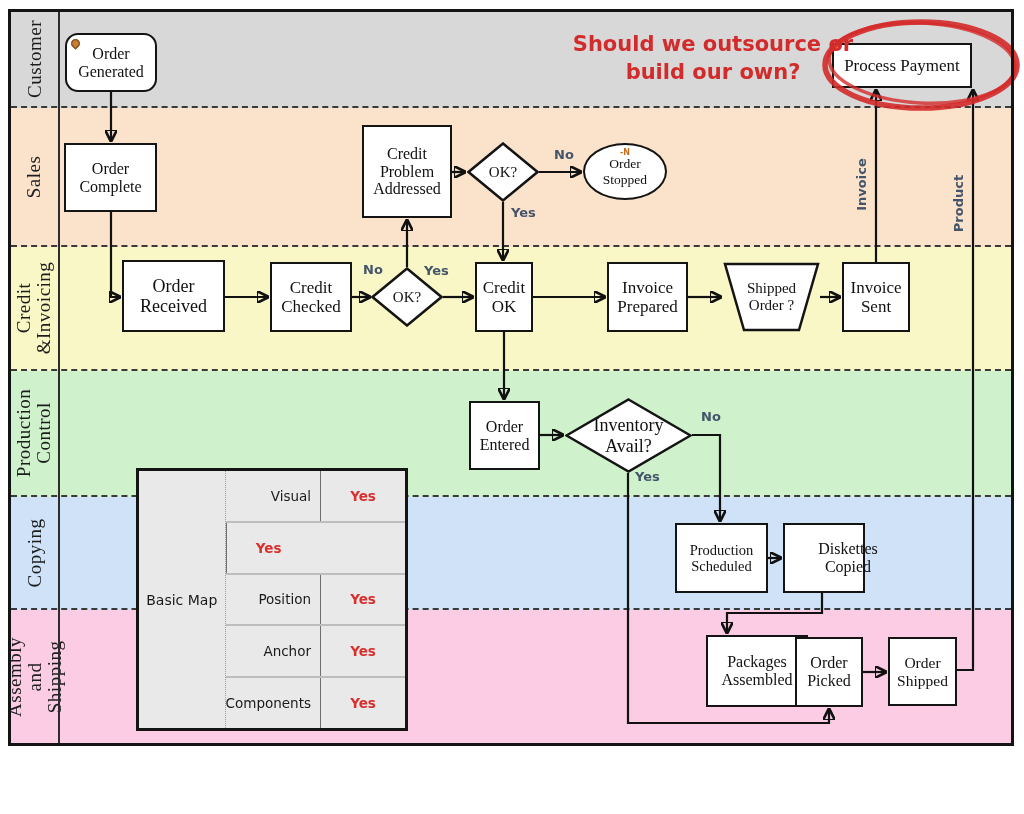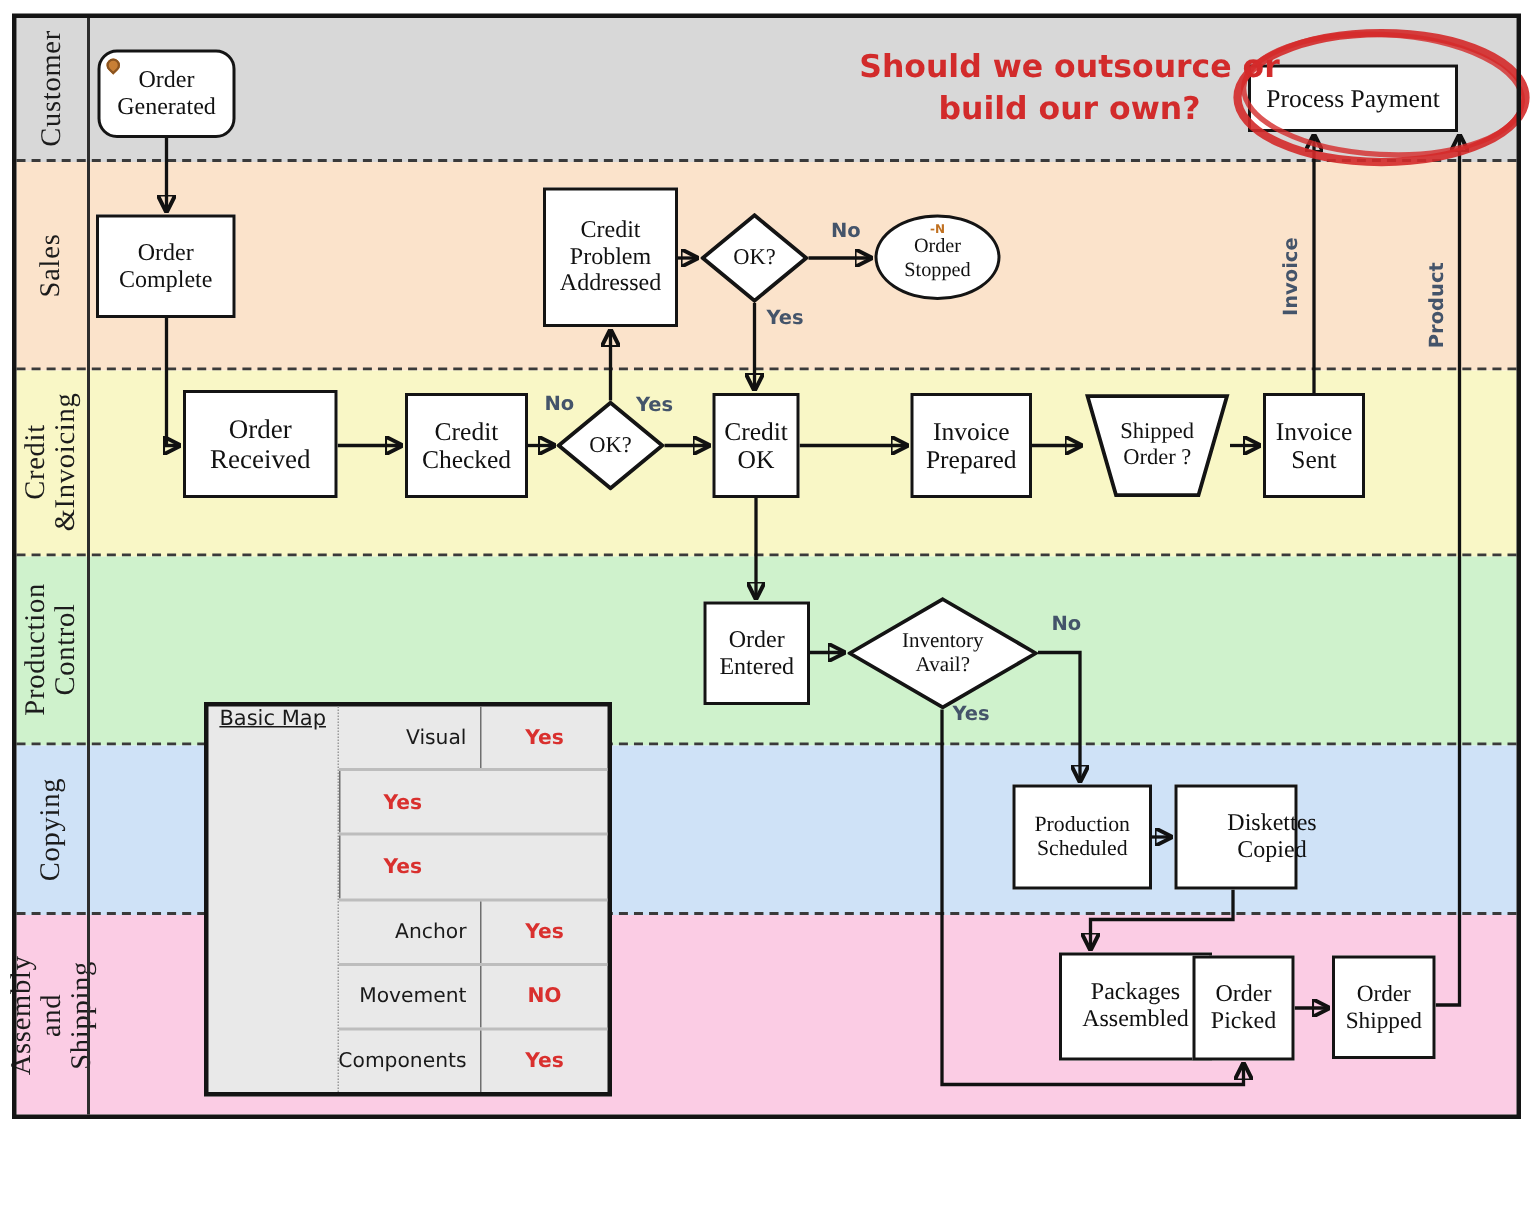--- a/index.html
+++ b/index.html
@@ -40,22 +40,22 @@
   svg.redmark ellipse{fill:none;stroke:#d42a2a;}
   
   .pushpin{position:absolute;left:4px;top:4px;width:9px;height:9px;background:#c87f35;
       border-radius:50% 50% 50% 0;transform:rotate(-45deg);box-shadow:inset 0 0 0 1.5px #8a5420;z-index:3;}
   .note-marker{position:absolute;top:3px;left:50%;transform:translateX(-50%);
       font-family:"DejaVu Sans",sans-serif;font-size:8px;font-weight:700;color:#c07020;z-index:3;}
   
   .map-table{position:absolute;left:125px;top:456px;width:272px;height:263px;background:#e9e9e9;
       border:3px solid #141414;box-sizing:border-box;display:flex;z-index:5;
       font-family:"DejaVu Sans",sans-serif;color:#1a1a1a;}
-  .mt-header{width:88px;display:flex;align-items:flex-start;justify-content:center;
-      border-right:1px dotted #9a9a9a;font-size:14px;text-decoration:underline;}
+  .mt-header{width:88px;display:flex;align-items:center;justify-content:center;
+      border-right:1px dotted #9a9a9a;font-size:14px;}
   .mt-rows{flex:1;display:flex;flex-direction:column;}
   .mt-row{flex:1;display:flex;align-items:stretch;border-top:2px solid #bdbdbd;}
   .mt-row:first-child{border-top:none;}
   .mt-label{flex:1;display:flex;align-items:center;justify-content:flex-end;
       padding-right:9px;font-size:13.5px;}
   .mt-value{width:84px;border-left:1.5px solid #6f6f6f;display:flex;align-items:center;
       justify-content:center;color:#d9302e;font-size:13.5px;font-weight:700;}
 </style>
 </head>
 <body>
@@ -186,21 +186,21 @@
     <span class="nlabel">Invoice
 Sent</span>
   </div>
   <div class="node" style="left:821px;top:31px;width:140px;height:45px;font-size:17px;">
     <span class="nlabel">Process Payment</span>
   </div>
   <div class="node" style="left:458px;top:389px;width:71px;height:69px;font-size:16px;">
     <span class="nlabel">Order
 Entered</span>
   </div>
-  <div class="node noborder" style="left:554px;top:386px;width:127px;height:75px;font-size:14px;">
+  <div class="node noborder" style="left:554px;top:386px;width:127px;height:75px;font-size:18px;">
     <svg class="shape" viewBox="0 0 127 75" preserveAspectRatio="none">
       <polygon points="63.5,1.5 125.5,37.5 63.5,73.5 1.5,37.5"></polygon>
         </svg>
     <span class="nlabel">Inventory
 Avail?</span>
   </div>
   <div class="node" style="left:664px;top:511px;width:93px;height:70px;font-size:14.5px;">
     <span class="nlabel">Production
 Scheduled</span>
   </div>
@@ -249,29 +249,26 @@
     </div>
     <div class="mt-rows">
       <div class="mt-row">
         <span class="mt-label">Visual</span>
         <span class="mt-value">Yes</span>
       </div>
       <div class="mt-row">
         <span class="mt-value">Yes</span>
       </div>
       <div class="mt-row">
+        <span class="mt-label">Position</span>
         <span class="mt-value">Yes</span>
       </div>
       <div class="mt-row">
         <span class="mt-label">Anchor</span>
         <span class="mt-value">Yes</span>
-      </div>
-      <div class="mt-row">
-        <span class="mt-label">Movement</span>
-        <span class="mt-value">NO</span>
       </div>
       <div class="mt-row">
         <span class="mt-label">Components</span>
         <span class="mt-value">Yes</span>
       </div>
     </div>
   </div>
 
   <div class="frame"></div>
  </div>

